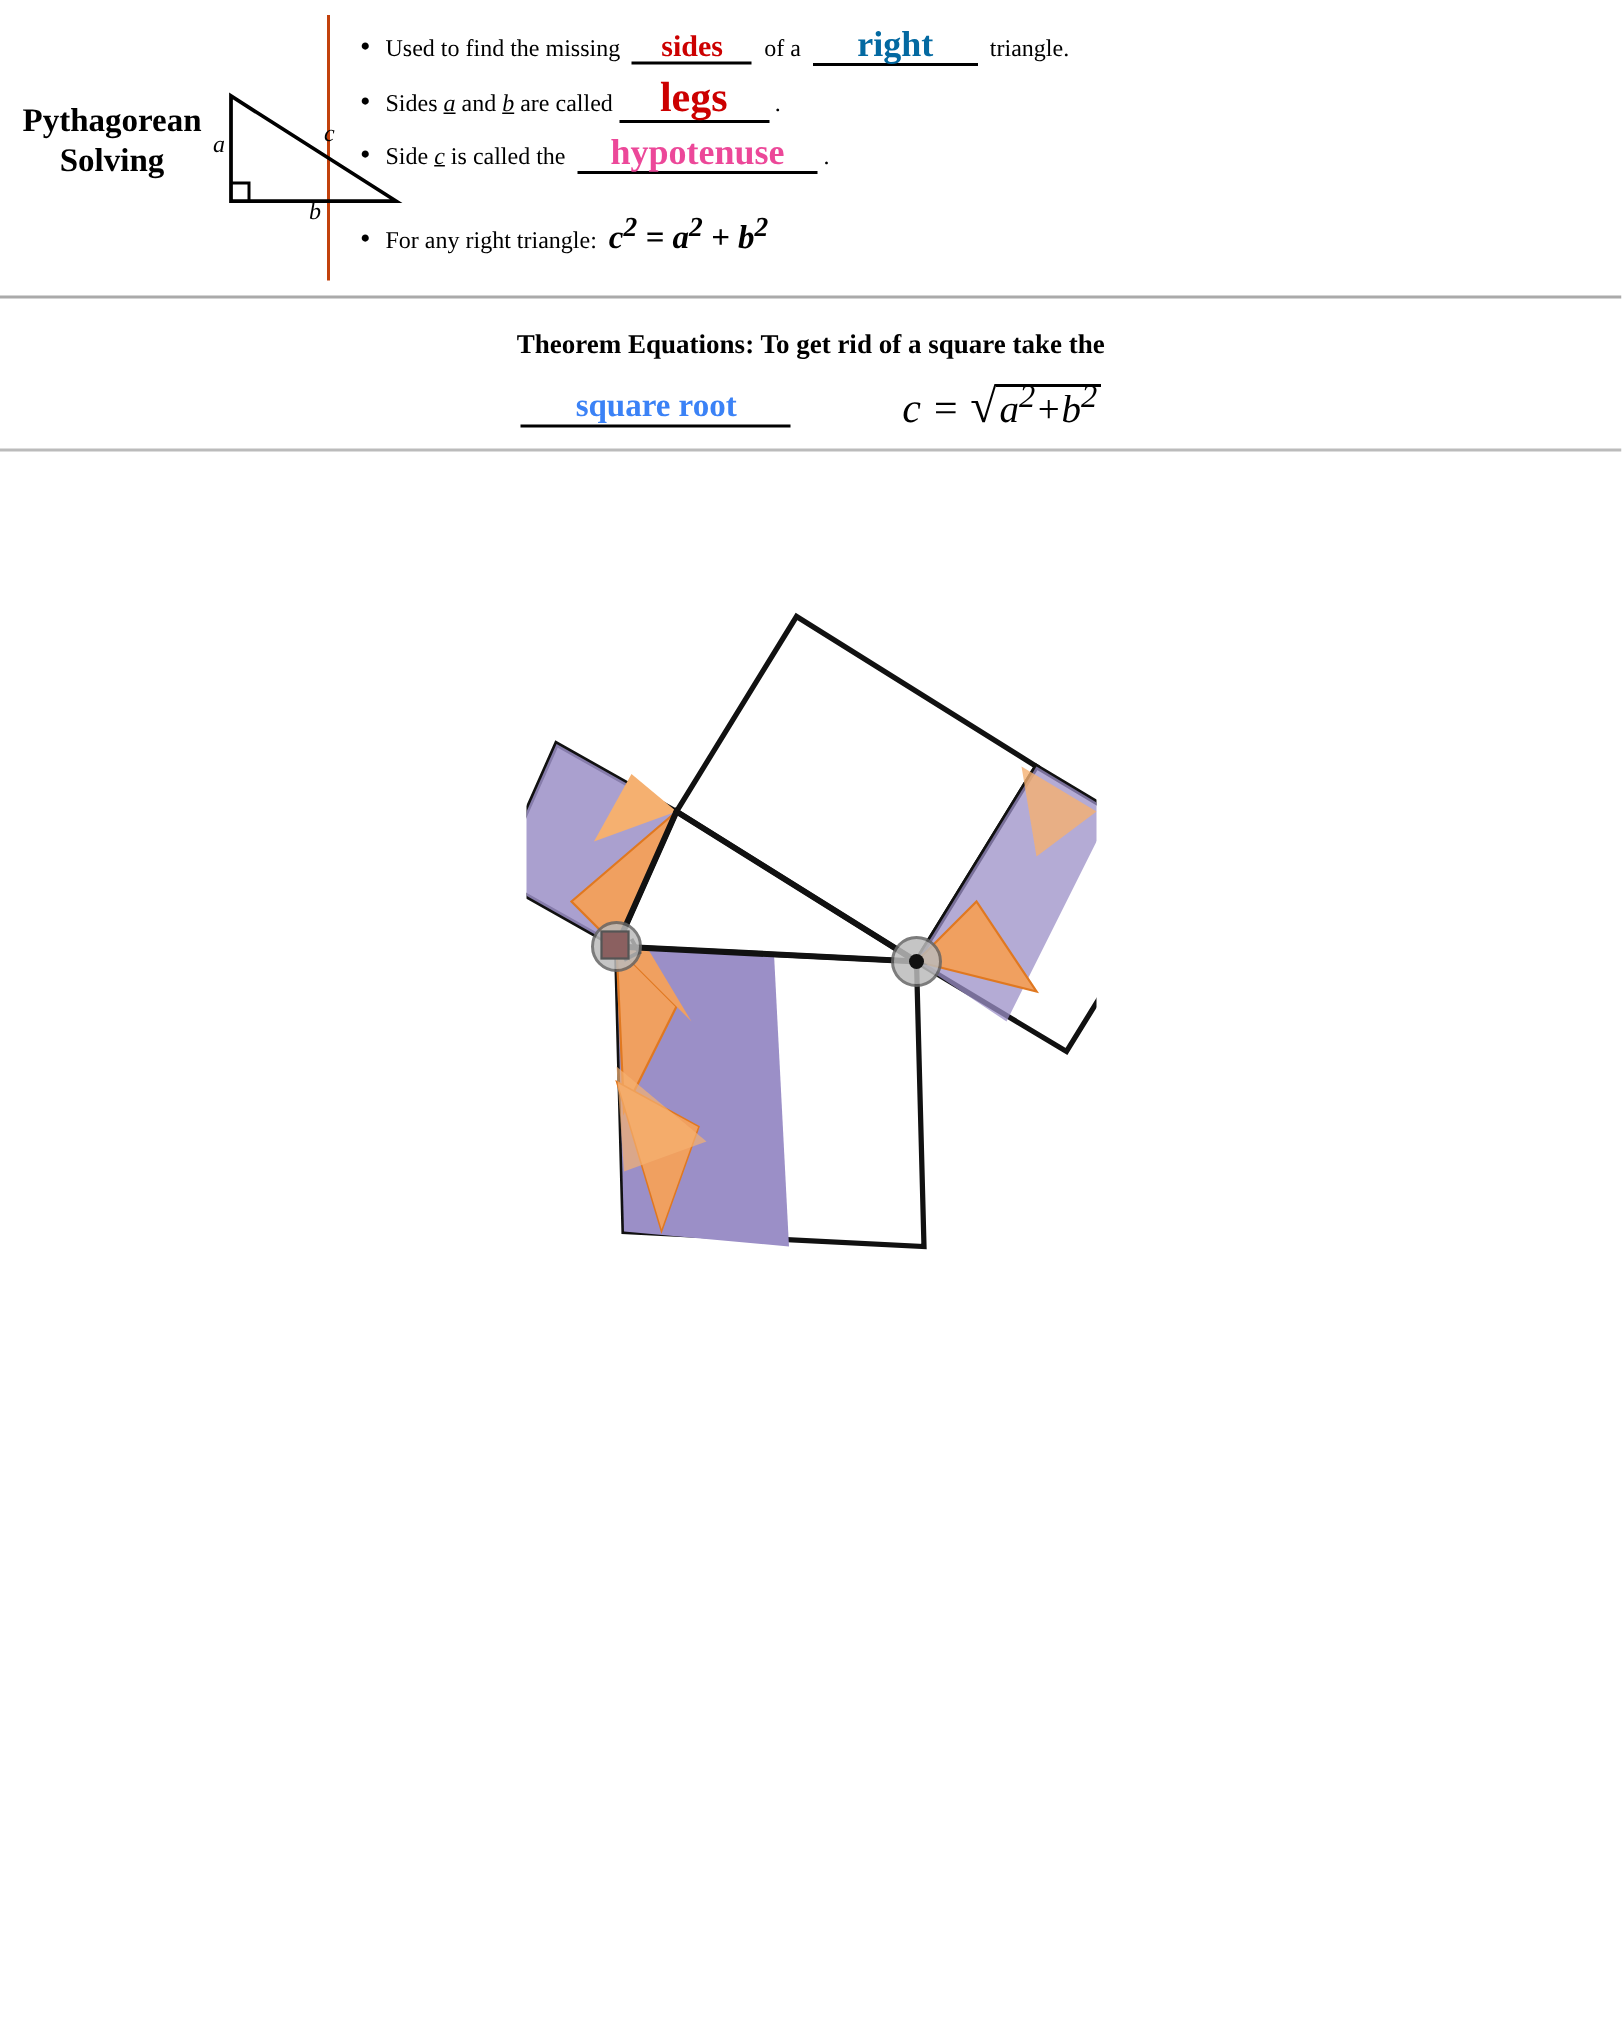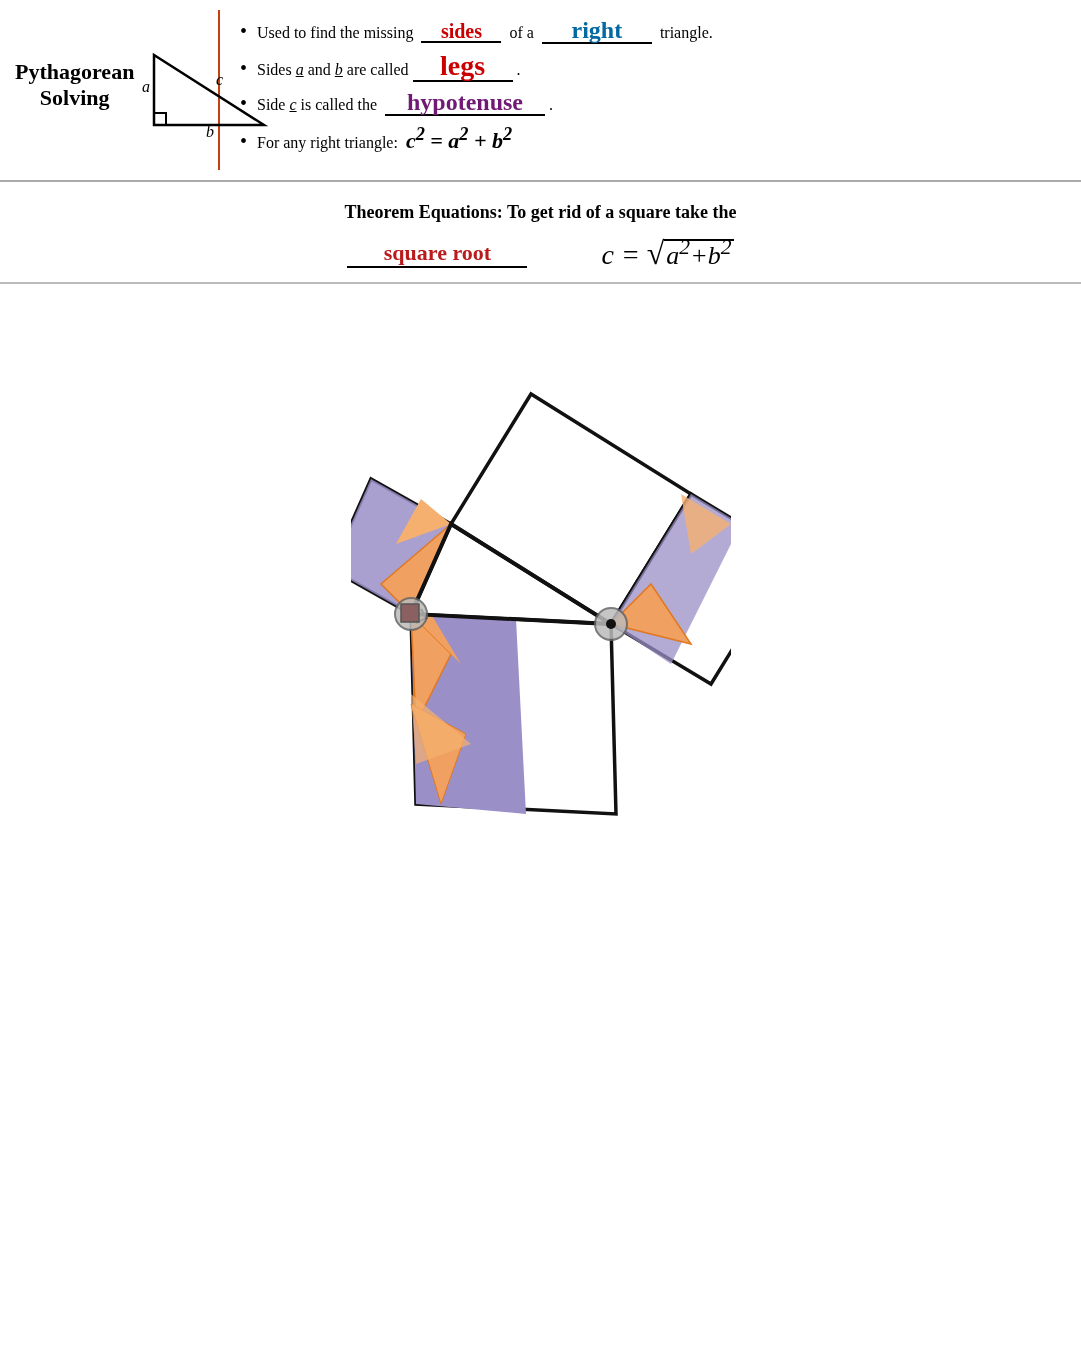--- a/index.html
+++ b/index.html
@@ -77,21 +77,21 @@
       line-height: 1;
       padding: 0 4px;
     }
 
     .blank-word-red {
       border-bottom: 2px solid #000;
       display: inline-block;
       min-width: 120px;
       text-align: center;
       font-weight: bold;
-      color: #701a75;
+      color: #ec4899;
       font-size: 22px;
       line-height: 1;
       padding: 0 4px;
     }
 
     .blank-word-right {
       border-bottom: 2px solid #000;
       display: inline-block;
       min-width: 110px;
       text-align: center;
@@ -126,21 +126,21 @@
       gap: 30px;
       justify-content: center;
     }
 
     .square-root-blank {
       border-bottom: 2px solid #000;
       display: inline-block;
       min-width: 180px;
       text-align: center;
       font-weight: bold;
-      color: #b91c1c;
+      color: #3b82f6;
       font-size: 22px;
       line-height: 1;
       padding: 2px 8px;
     }
 
     .formula-c {
       font-size: 28px;
       font-style: italic;
       margin-left: 44px;
     }
@@ -205,21 +205,21 @@
     <div class="bullet-item">
       <span class="bullet-dot">•</span>
       <span>Side <span class="underline-text">c</span> is called the&nbsp;</span>
       <span class="blank-word-red" style="min-width:160px; font-size:24px;">hypotenuse</span>
       <span>.</span>
     </div>
 
     <div class="bullet-item">
       <span class="bullet-dot">•</span>
       <span>For any right triangle:&nbsp;</span>
-      <span style="font-size:22px; font-weight:bold; font-style:italic;">
+      <span style="font-size:22px; font-weight:bold; font-style:italic;margin-top:17px;">
         c<sup>2</sup> = a<sup>2</sup> + b<sup>2</sup>
       </span>
     </div>
 
   </div>
 </div>
 
 <div class="middle-section">
   <div class="solving-title">Theorem Equations:  To get rid of a square take the</div>
   <div class="solving-content">

